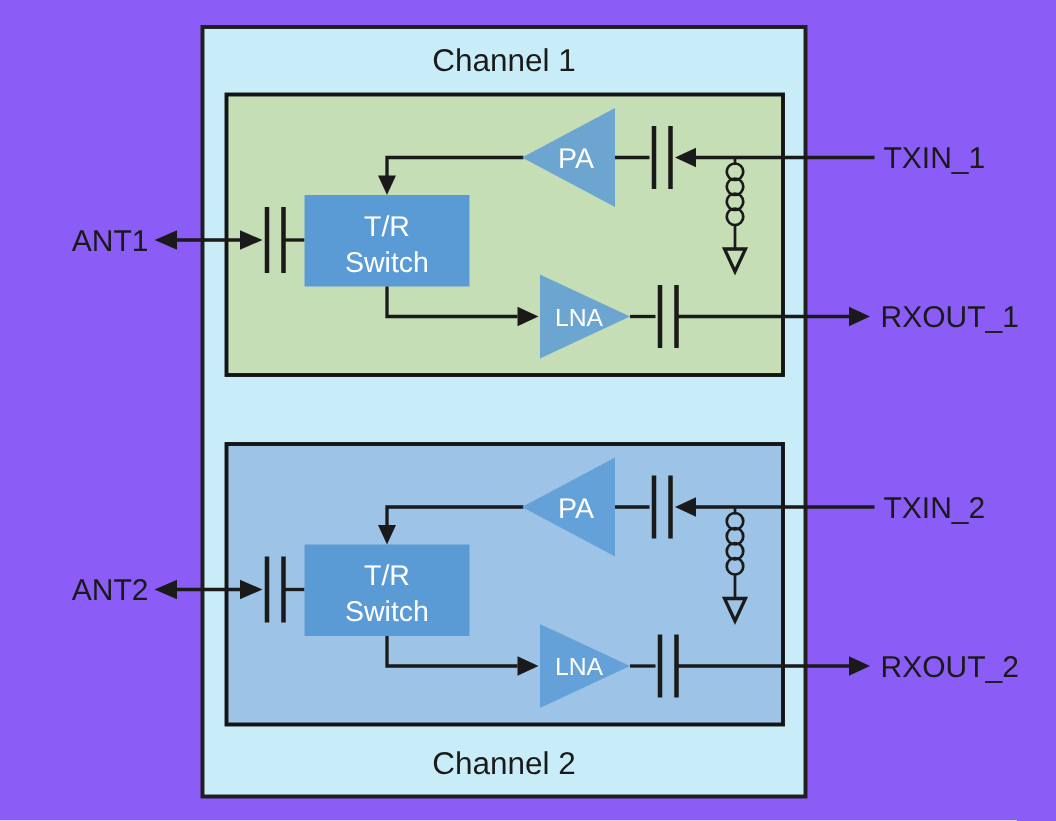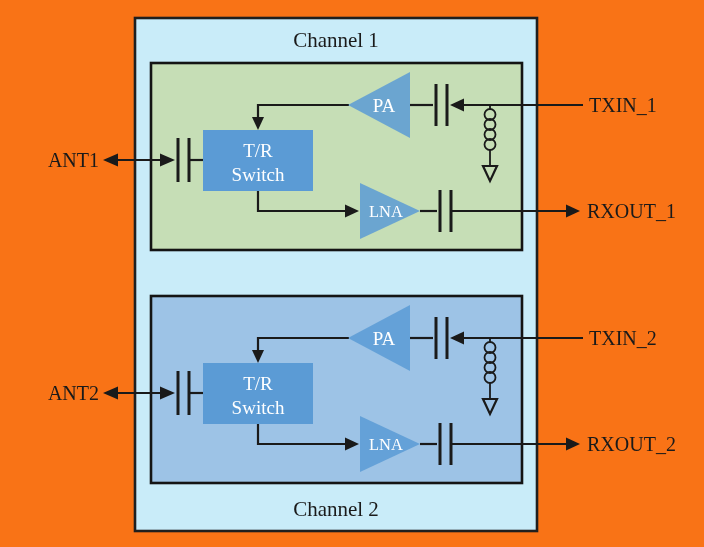--- a/index.html
+++ b/index.html
@@ -5,23 +5,22 @@
   html, body {
     margin: 0;
     padding: 0;
     background: #ffffff;
     font-family: "Liberation Sans", sans-serif;
   }
   #stage {
     position: relative;
     width: 704px;
     height: 547px;
-    background: #f97316;
+    background: #8b5cf6;
     overflow: hidden;
-    font-family: Liberation Serif, serif;
   }
   svg { display: block; }
   .wire {
     stroke: #1a1a1a;
     stroke-width: 2.2;
     fill: none;
   }
   .plate {
     stroke: #1a1a1a;
     stroke-width: 3;

